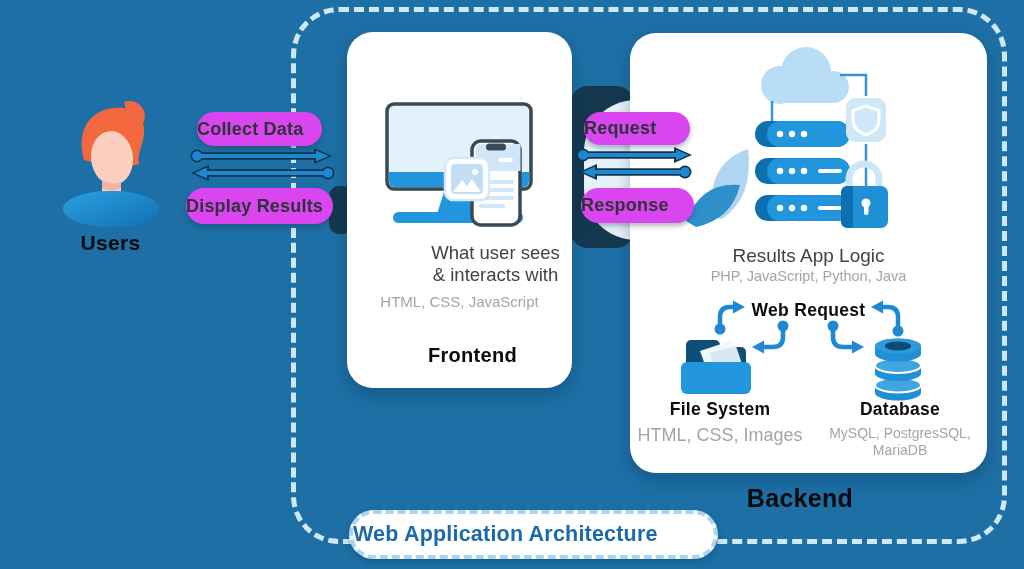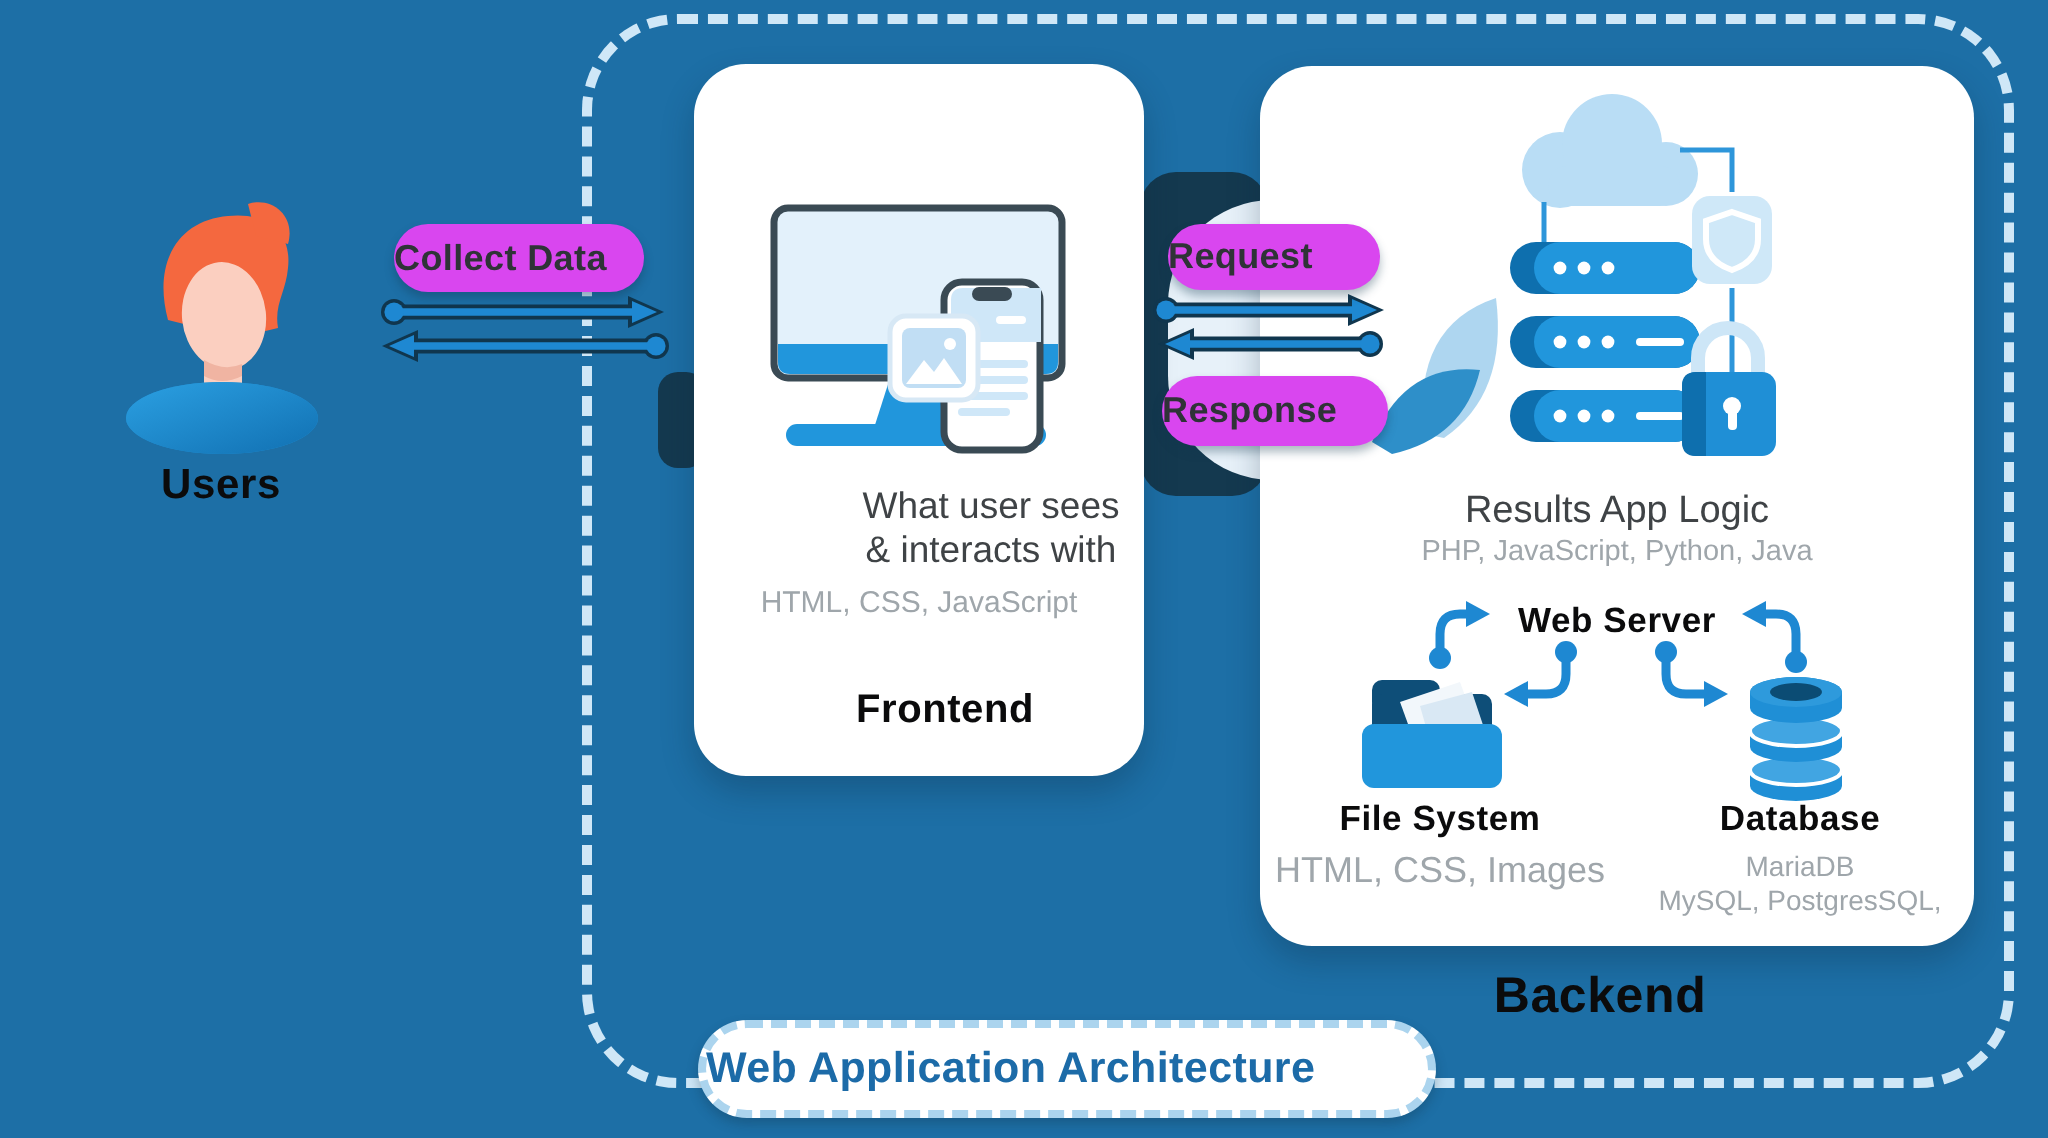--- a/index.html
+++ b/index.html
@@ -90,20 +90,23 @@
       <linearGradient id="shoulderGrad" x1="0" y1="0" x2="1" y2="1">
         <stop offset="0" stop-color="#2BA0E2"></stop>
           <stop offset="1" stop-color="#1170B2"></stop>
       </linearGradient>
     </defs>
   </svg>
   <div class="abs users-label bold-label center">Users</div>
 
   <div class="abs pill pill-collect">
     <span>Collect Data</span>
+  </div>
+  <div class="abs pill pill-display">
+    <span>Display Results</span>
   </div>
 
   <svg class="abs arrows" style="left:183px;top:146px" width="152" height="36" viewBox="0 0 152 36">
     <g>
       <line x1="14" y1="10" x2="133" y2="10" stroke="#10364E" stroke-width="7.5"></line>
       <polygon points="131,2 149,10 131,18" fill="#10364E"></polygon>
       <circle cx="14" cy="10" r="6.5" fill="#10364E"></circle>
       <line x1="14" y1="10" x2="133" y2="10" stroke="#1E88D2" stroke-width="3.8"></line>
       <polygon points="133,4.5 145.5,10 133,15.5" fill="#1E88D2"></polygon>
       <circle cx="14" cy="10" r="4.8" fill="#1E88D2"></circle>
@@ -223,21 +226,21 @@
         <path d="M199,146 v-12 a15,15 0 0 1 30,0 v12" fill="none" stroke="#CDE6F7" stroke-width="7"></path>
         <rect x="191" y="141" width="47" height="42" rx="7" fill="#1F8FD6"></rect>
         <path d="M191,148 q0,-7 7,-7 h5 v42 h-5 q-7,0 -7,-7 z" fill="#0E6FAE"></path>
         <circle cx="216" cy="158" r="4.5" fill="#fff"></circle>
         <rect x="214" y="158" width="4.5" height="12" rx="2" fill="#fff"></rect>
       </g>
     </svg>
 
     <div class="abs be-heading heading center">Results App Logic</div>
     <div class="abs be-tech muted center">PHP, JavaScript, Python, Java</div>
-    <div class="abs be-webserver bold-label center">Web Server</div>
+    <div class="abs be-webserver bold-label center">Web Request</div>
 
     <svg class="abs" style="left:0;top:260px" width="357" height="115" viewBox="0 260 357 115">
       <g fill="none" stroke="#1E88D2" stroke-width="4.5" stroke-linecap="round">
         <path d="M90,294 V284 Q90,274 100,274 H103"></path>
         <path d="M153,295 V304 Q153,314 143,314 H134"></path>
         <path d="M203,295 V304 Q203,314 213,314 H222"></path>
         <path d="M268,296 V284 Q268,274 258,274 H253"></path>
       </g>
       <g fill="#1E88D2">
         <polygon points="103,267.5 115,274 103,280.5"></polygon>
@@ -264,22 +267,22 @@
         <path d="M245,313 a23,7.5 0 0 1 46,0 v8 a23,7.5 0 0 1 -46,0 z" fill="#1F8FD6"></path>
         <ellipse cx="268" cy="313" rx="23" ry="7.5" fill="#2E9ADC"></ellipse>
         <ellipse cx="268" cy="313" rx="13" ry="4.5" fill="#0B4C74"></ellipse>
       </g>
     </svg>
 
     <div class="abs be-fs-label bold-label center">File System</div>
     <div class="abs be-fs-tech muted center">HTML, CSS, Images</div>
     <div class="abs be-db-label bold-label center">Database</div>
     <div class="abs be-db-tech muted center">
+      <div>MySQL, PostgresSQL,</div>
       <div>MariaDB</div>
-      <div>MySQL, PostgresSQL,</div>
     </div>
   </div>
 
   <div class="abs backend-label bold-label center">Backend</div>
 
   <div class="abs banner">
     <span>Web Application Architecture</span>
   </div>
 
 </div>

